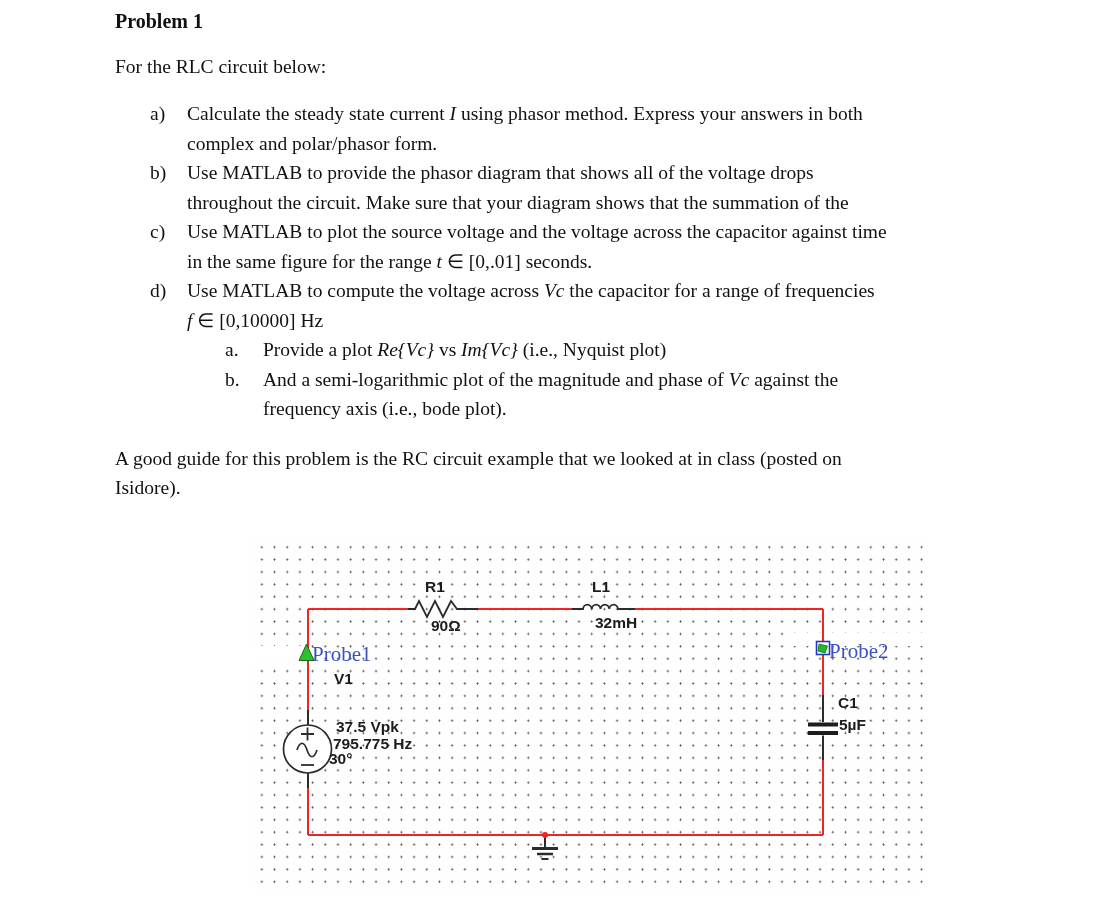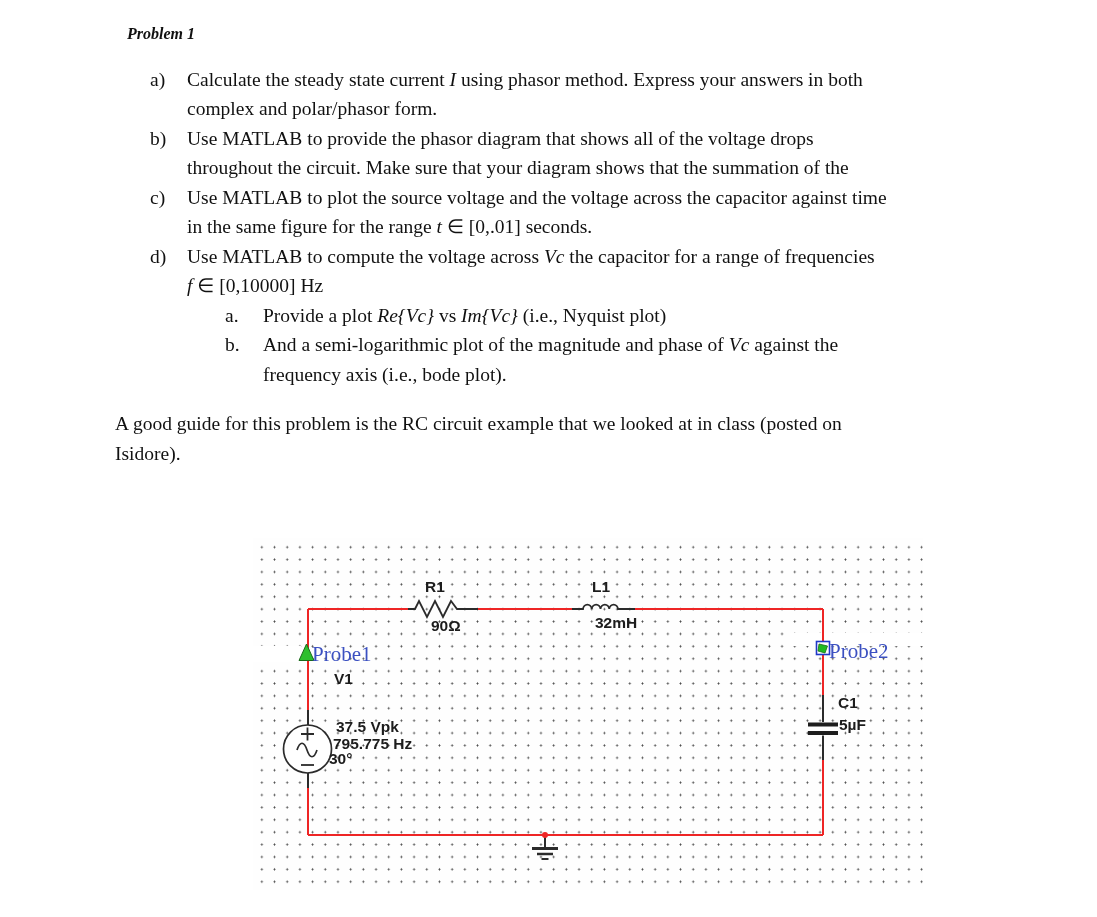--- a/index.html
+++ b/index.html
@@ -1,19 +1,19 @@
 <!DOCTYPE html>
 <html><head>
 <meta charset="utf-8">
 <style>
   html,body{margin:0;padding:0;background:#ffffff;}
   body{width:1097px;height:917px;position:relative;overflow:hidden;
        font-family:"Liberation Serif", serif;color:#111;}
   .page{position:absolute;inset:0;padding:8px 0 0 115px;box-sizing:border-box;}
-  h1.title{font-size:16px;line-height:27px;margin:12px;font-weight:bold;font-style:italic;}
+  h1.title{font-size:20px;line-height:27px;margin:0;font-weight:bold;}
   p.intro{font-size:19.5px;line-height:29.5px;margin:17px 0 0 0;}
   .list{margin-top:17.5px;}
   .ln{position:relative;height:29.5px;line-height:29.5px;font-size:19.5px;white-space:nowrap;}
   .ln .lbl{position:absolute;left:35px;top:0;}
   .ln .txt{display:inline-block;margin-left:72px;}
   .ln.sub .lbl{left:110px;}
   .ln.sub .txt{margin-left:148px;}
   .footerp{margin:20px 0 0 0;}
   .footerp div{font-size:19.5px;line-height:29.5px;}
 
@@ -29,20 +29,21 @@
   .plabel{position:absolute;font-family:Liberation Serif, serif;font-weight:normal;
           font-size:21px;color:#3b50c1;white-space:nowrap;line-height:22px;}
 </style>
 </head>
 <body>
 
 <div class="page">
 
   <h1 class="title">Problem 1</h1>
 
+  <p class="intro">For the RLC circuit below:</p>
 
   <div class="list">
     <div class="ln">
       <span class="lbl">a)</span>
       <span class="txt"><span>Calculate the steady state current </span><i>I</i><span> using phasor method. Express your answers in both</span></span>
     </div>
     <div class="ln">
       <span class="txt"><span>complex and polar/phasor form.</span></span>
     </div>
     <div class="ln">

